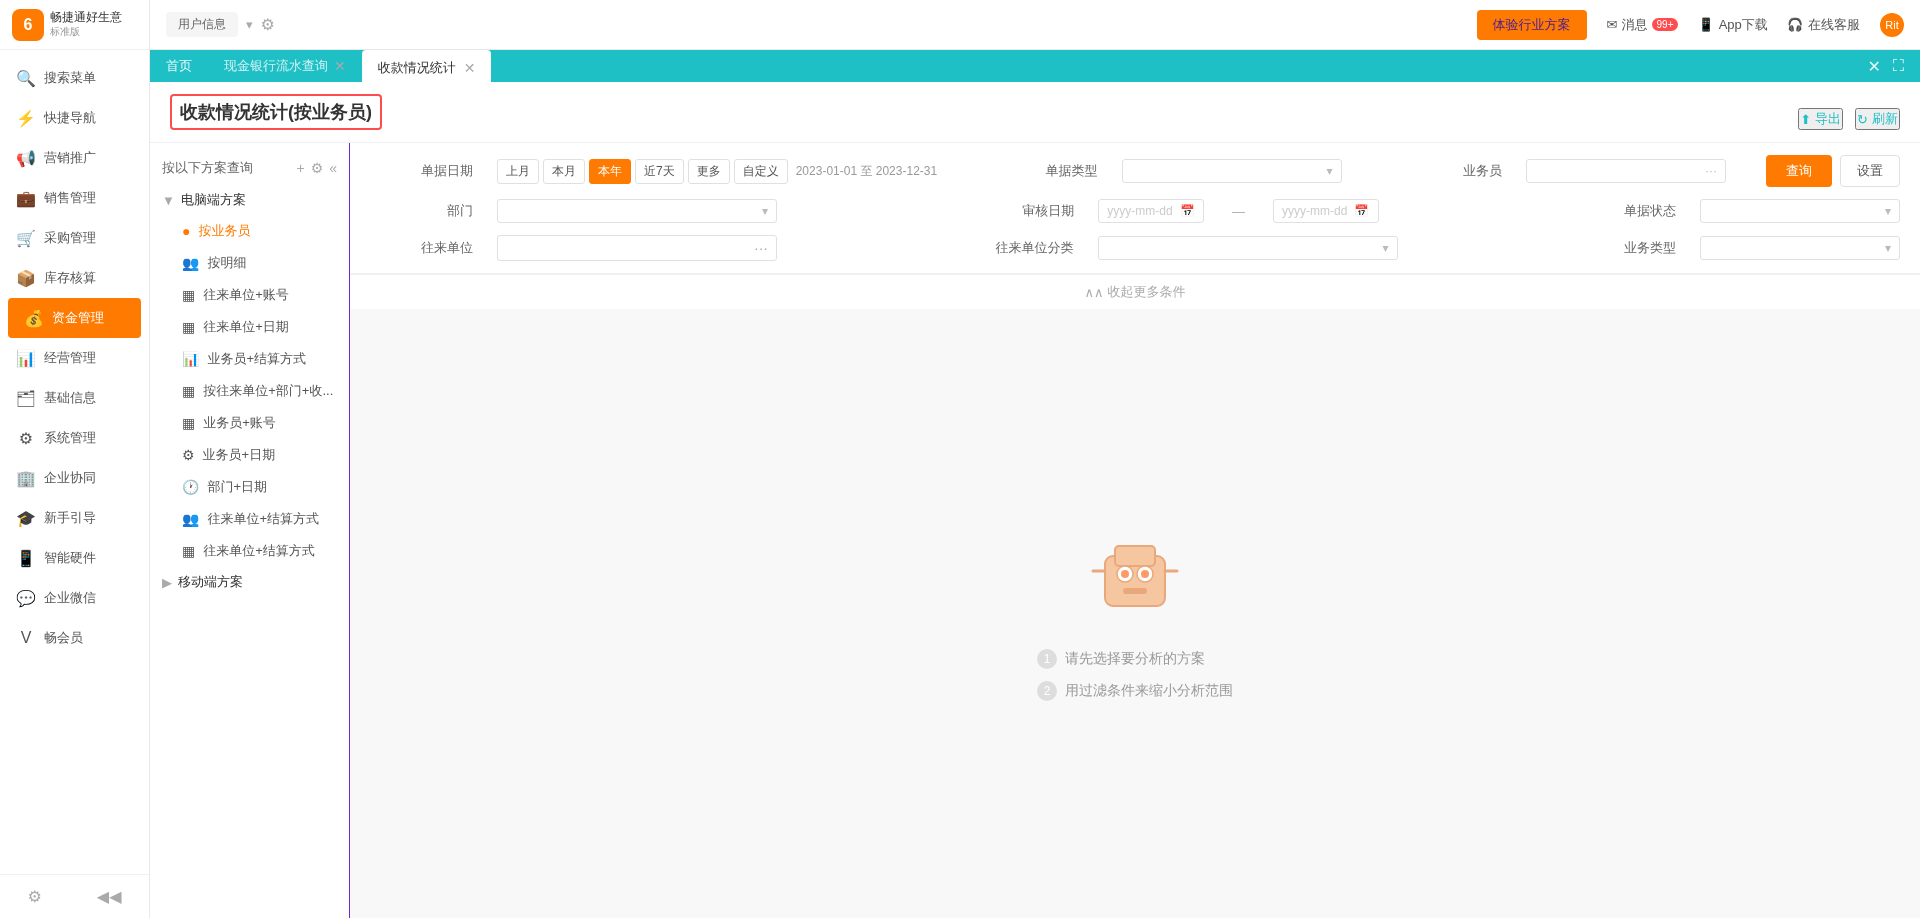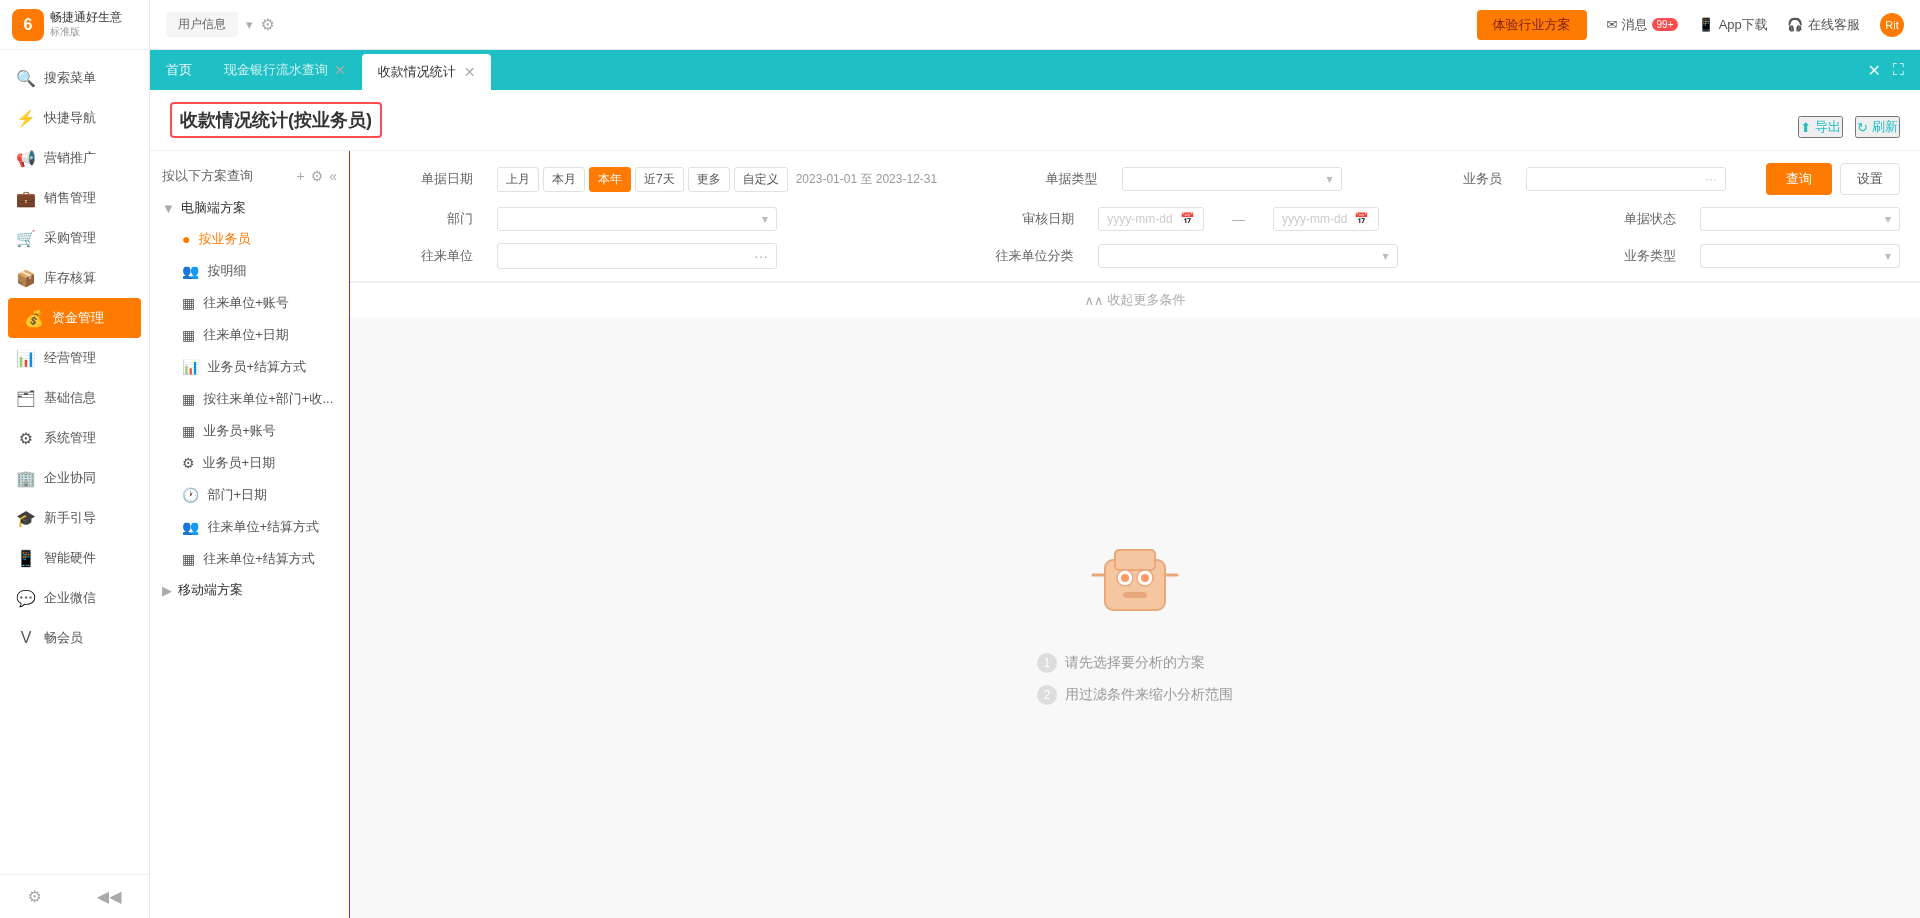--- a/index.html
+++ b/index.html
@@ -26,24 +26,24 @@
     
     .main-content { flex: 1; display: flex; flex-direction: column; overflow: hidden; }
 
     
     .top-header { height: 50px; background: #fff; border-bottom: 1px solid #e8e8e8; display: flex; align-items: center; justify-content: space-between; padding: 0 16px; }
     .header-left { display: flex; align-items: center; gap: 8px; }
     .user-info { font-size: 12px; color: #666; background: #f5f5f5; padding: 4px 12px; border-radius: 4px; }
     .header-actions { display: flex; align-items: center; gap: 20px; }
     .header-btn { display: flex; align-items: center; gap: 4px; font-size: 13px; color: #555; cursor: pointer; }
     .header-btn .badge { background: #ff4d4f; color: #fff; border-radius: 10px; font-size: 10px; padding: 1px 5px; }
-    .trial-btn { background: #ff7a00; color: #7f1d1d; border: none; border-radius: 4px; padding: 6px 16px; font-size: 13px; cursor: pointer; }
-
-    
-    .tab-bar { height: 40px; background: #1ebfc5; display: flex; align-items: center; padding: 0 0; position: relative; }
+    .trial-btn { background: #ff7a00; color: #4c1d95; border: none; border-radius: 4px; padding: 6px 16px; font-size: 13px; cursor: pointer; }
+
+    
+    .tab-bar { height: 32px; background: #1ebfc5; display: flex; align-items: center; padding: 0 0; position: relative; }
     .tab-item { display: flex; align-items: center; padding: 0 16px; height: 40px; cursor: pointer; color: rgba(255,255,255,0.8); font-size: 13px; gap: 6px; }
     .tab-item.active { background: #fff; color: #333; border-radius: 4px 4px 0 0; margin-top: 4px; height: 36px; gap: 8px; }
     .tab-item .tab-close { font-size: 14px; color: #aaa; }
     .tab-home { color: rgba(255,255,255,0.9); }
     .tab-bar-actions { position: absolute; right: 16px; display: flex; gap: 12px; }
     .tab-bar-action-btn { color: rgba(255,255,255,0.9); cursor: pointer; font-size: 16px; }
 
     
     .page-content { flex: 1; background: #fff; overflow: hidden; display: flex; flex-direction: column; }
 

